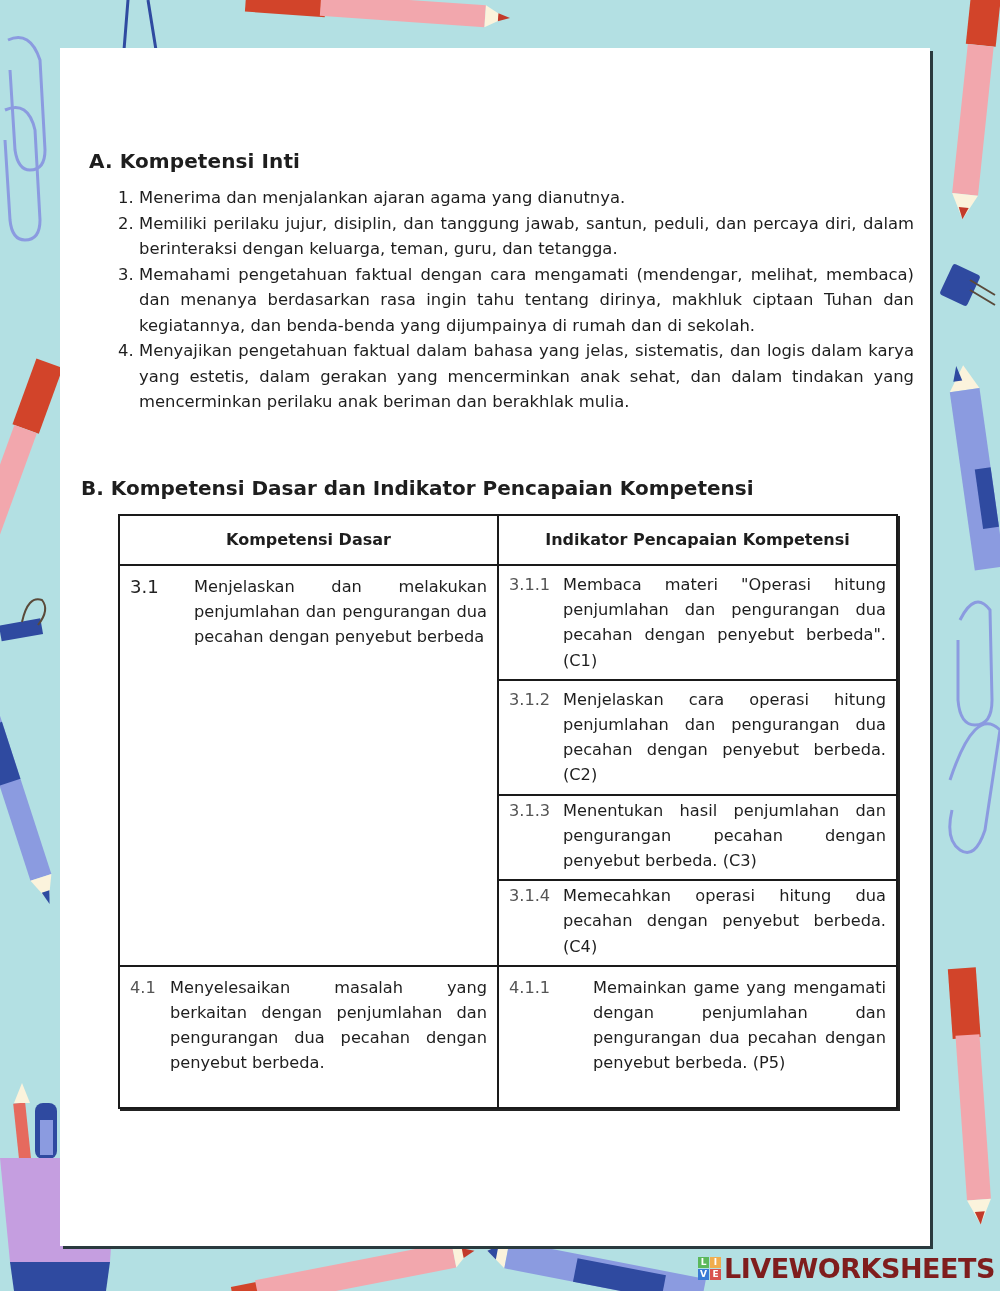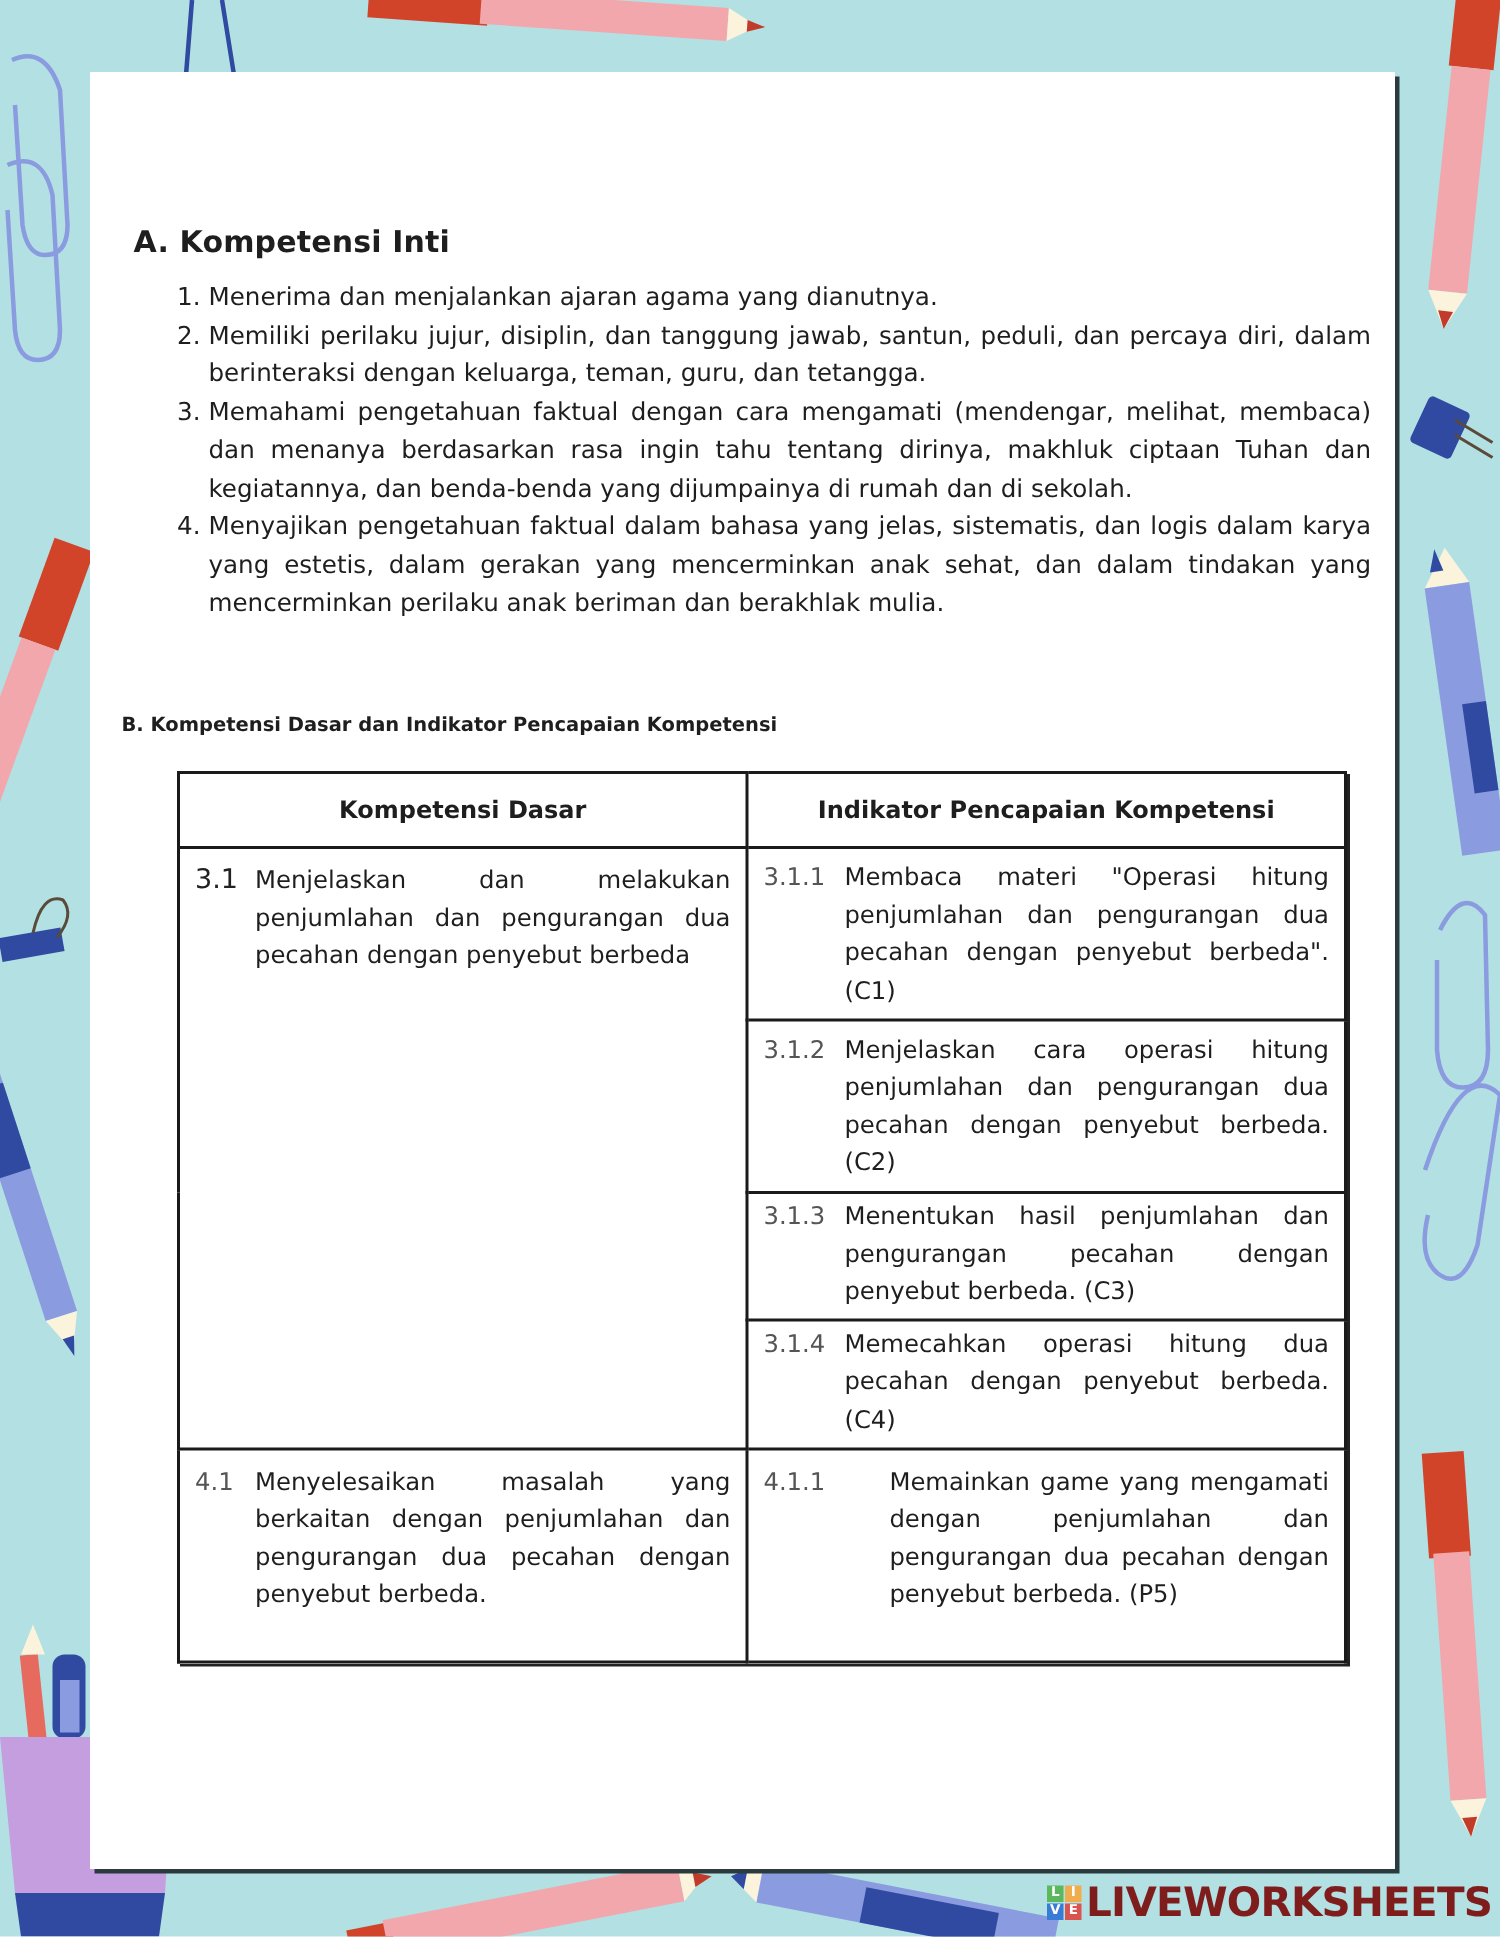--- a/index.html
+++ b/index.html
@@ -21,21 +21,21 @@
   }
   .ki-list {
     position: absolute; left: 118px; top: 185px; width: 796px;
     font-size: 16.4px; line-height: 25.5px;
   }
   .ki-item { display: flex; }
   .ki-num { width: 21px; flex: none; }
   .ki-text { flex: 1; text-align: justify; }
   .section-b-title {
     position: absolute; left: 81px; top: 476px;
-    font-weight: bold; font-size: 13px;
+    font-weight: bold; font-size: 20px;
   }
   .kd-table {
     position: absolute; left: 118px; top: 514px; width: 780px;
     border-collapse: collapse; font-size: 16.2px; line-height: 25.2px;
     box-shadow: 2px 2px 0 #222;
   }
   .kd-table th, .kd-table td {
     border: 2.5px solid #1a1a1a; vertical-align: top; padding: 0;
   }
   .kd-table th {
@@ -193,21 +193,21 @@
     </colgroup>
   <thead>
     <tr>
       <th>Kompetensi Dasar</th>
       <th>Indikator Pencapaian Kompetensi</th>
     </tr>
   </thead>
   <tbody>
     <tr>
       <td rowspan="4" style="height:376px;">
-        <div class="cell" style="padding-top:8px;">
+        <div class="cell" style="padding-top:8px;gap:24px;">
           <span class="code kd-code big">3.1</span>
           <span class="text">Menjelaskan dan melakukan penjumlahan dan pengurangan dua pecahan dengan penyebut berbeda</span>
         </div>
       </td>
       <td style="height:110px;">
         <div class="cell">
           <span class="code ip-code">3.1.1</span>
           <span class="text">Membaca materi "Operasi hitung penjumlahan dan pengurangan dua pecahan dengan penyebut berbeda". (C1)</span>
         </div>
       </td>

